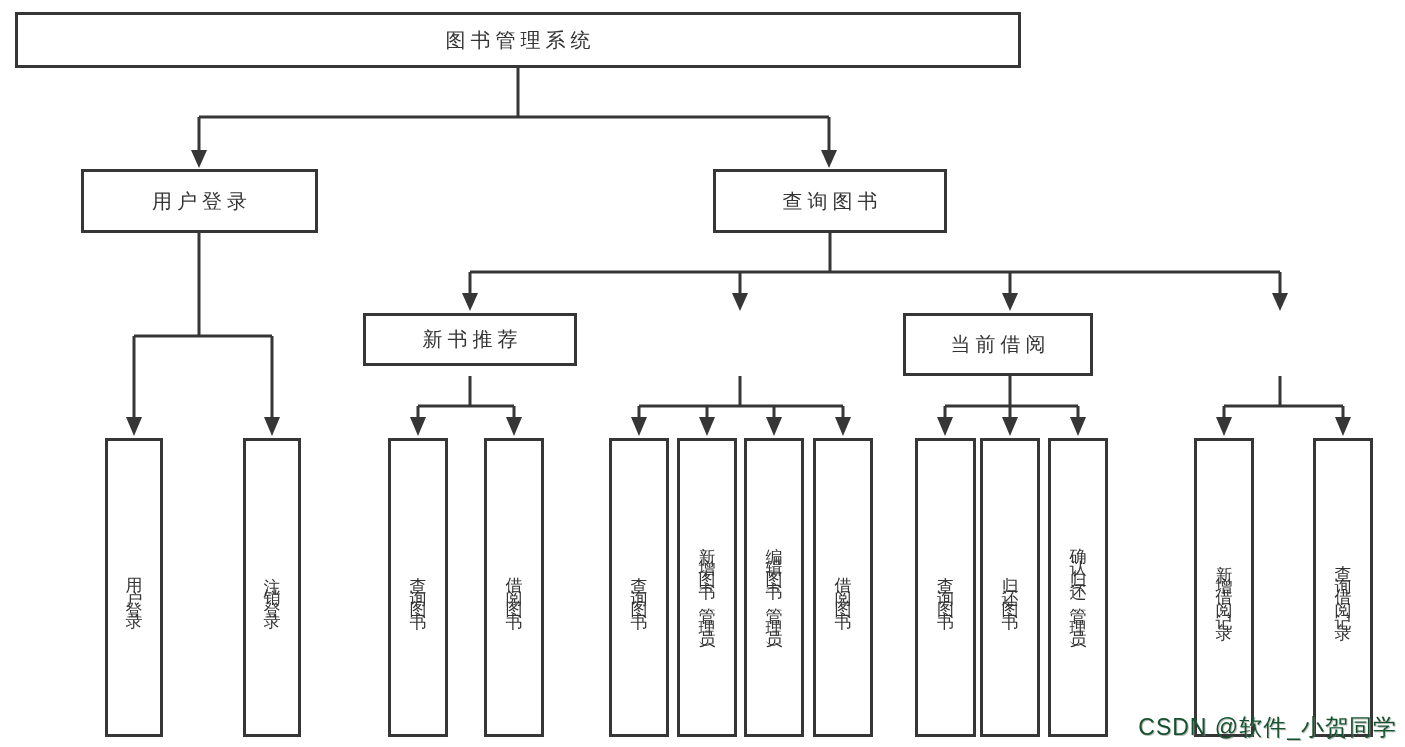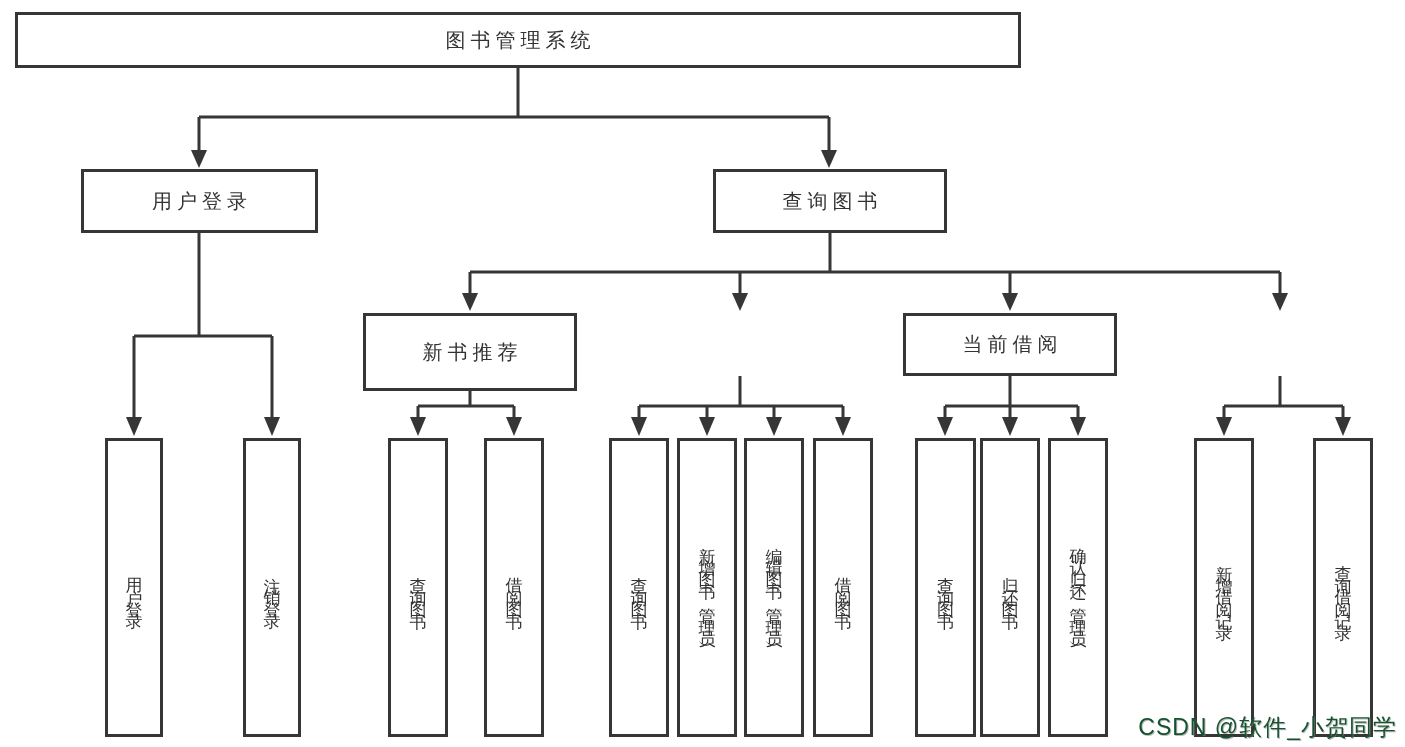--- a/index.html
+++ b/index.html
@@ -97,24 +97,24 @@
     <span>图书管理系统</span>
   </div>
 
   <div class="node h" style="left:81px;top:169px;width:237px;height:64px">
     <span>用户登录</span>
   </div>
   <div class="node h" style="left:713px;top:169px;width:234px;height:64px">
     <span>查询图书</span>
   </div>
 
-  <div class="node h" style="left:363px;top:313px;width:214px;height:78px">
+  <div class="node h" style="left:363px;top:313px;width:214px;height:53px">
     <span>新书推荐</span>
   </div>
-  <div class="node h" style="left:903px;top:313px;width:214px;height:63px">
+  <div class="node h" style="left:903px;top:313px;width:190px;height:63px">
     <span>当前借阅</span>
   </div>
 
   <div class="node v" style="left:105px;top:438px;width:58px;height:299px">
     <span>用户登录</span>
   </div>
   <div class="node v" style="left:243px;top:438px;width:58px;height:299px">
     <span>注销登录</span>
   </div>
 

